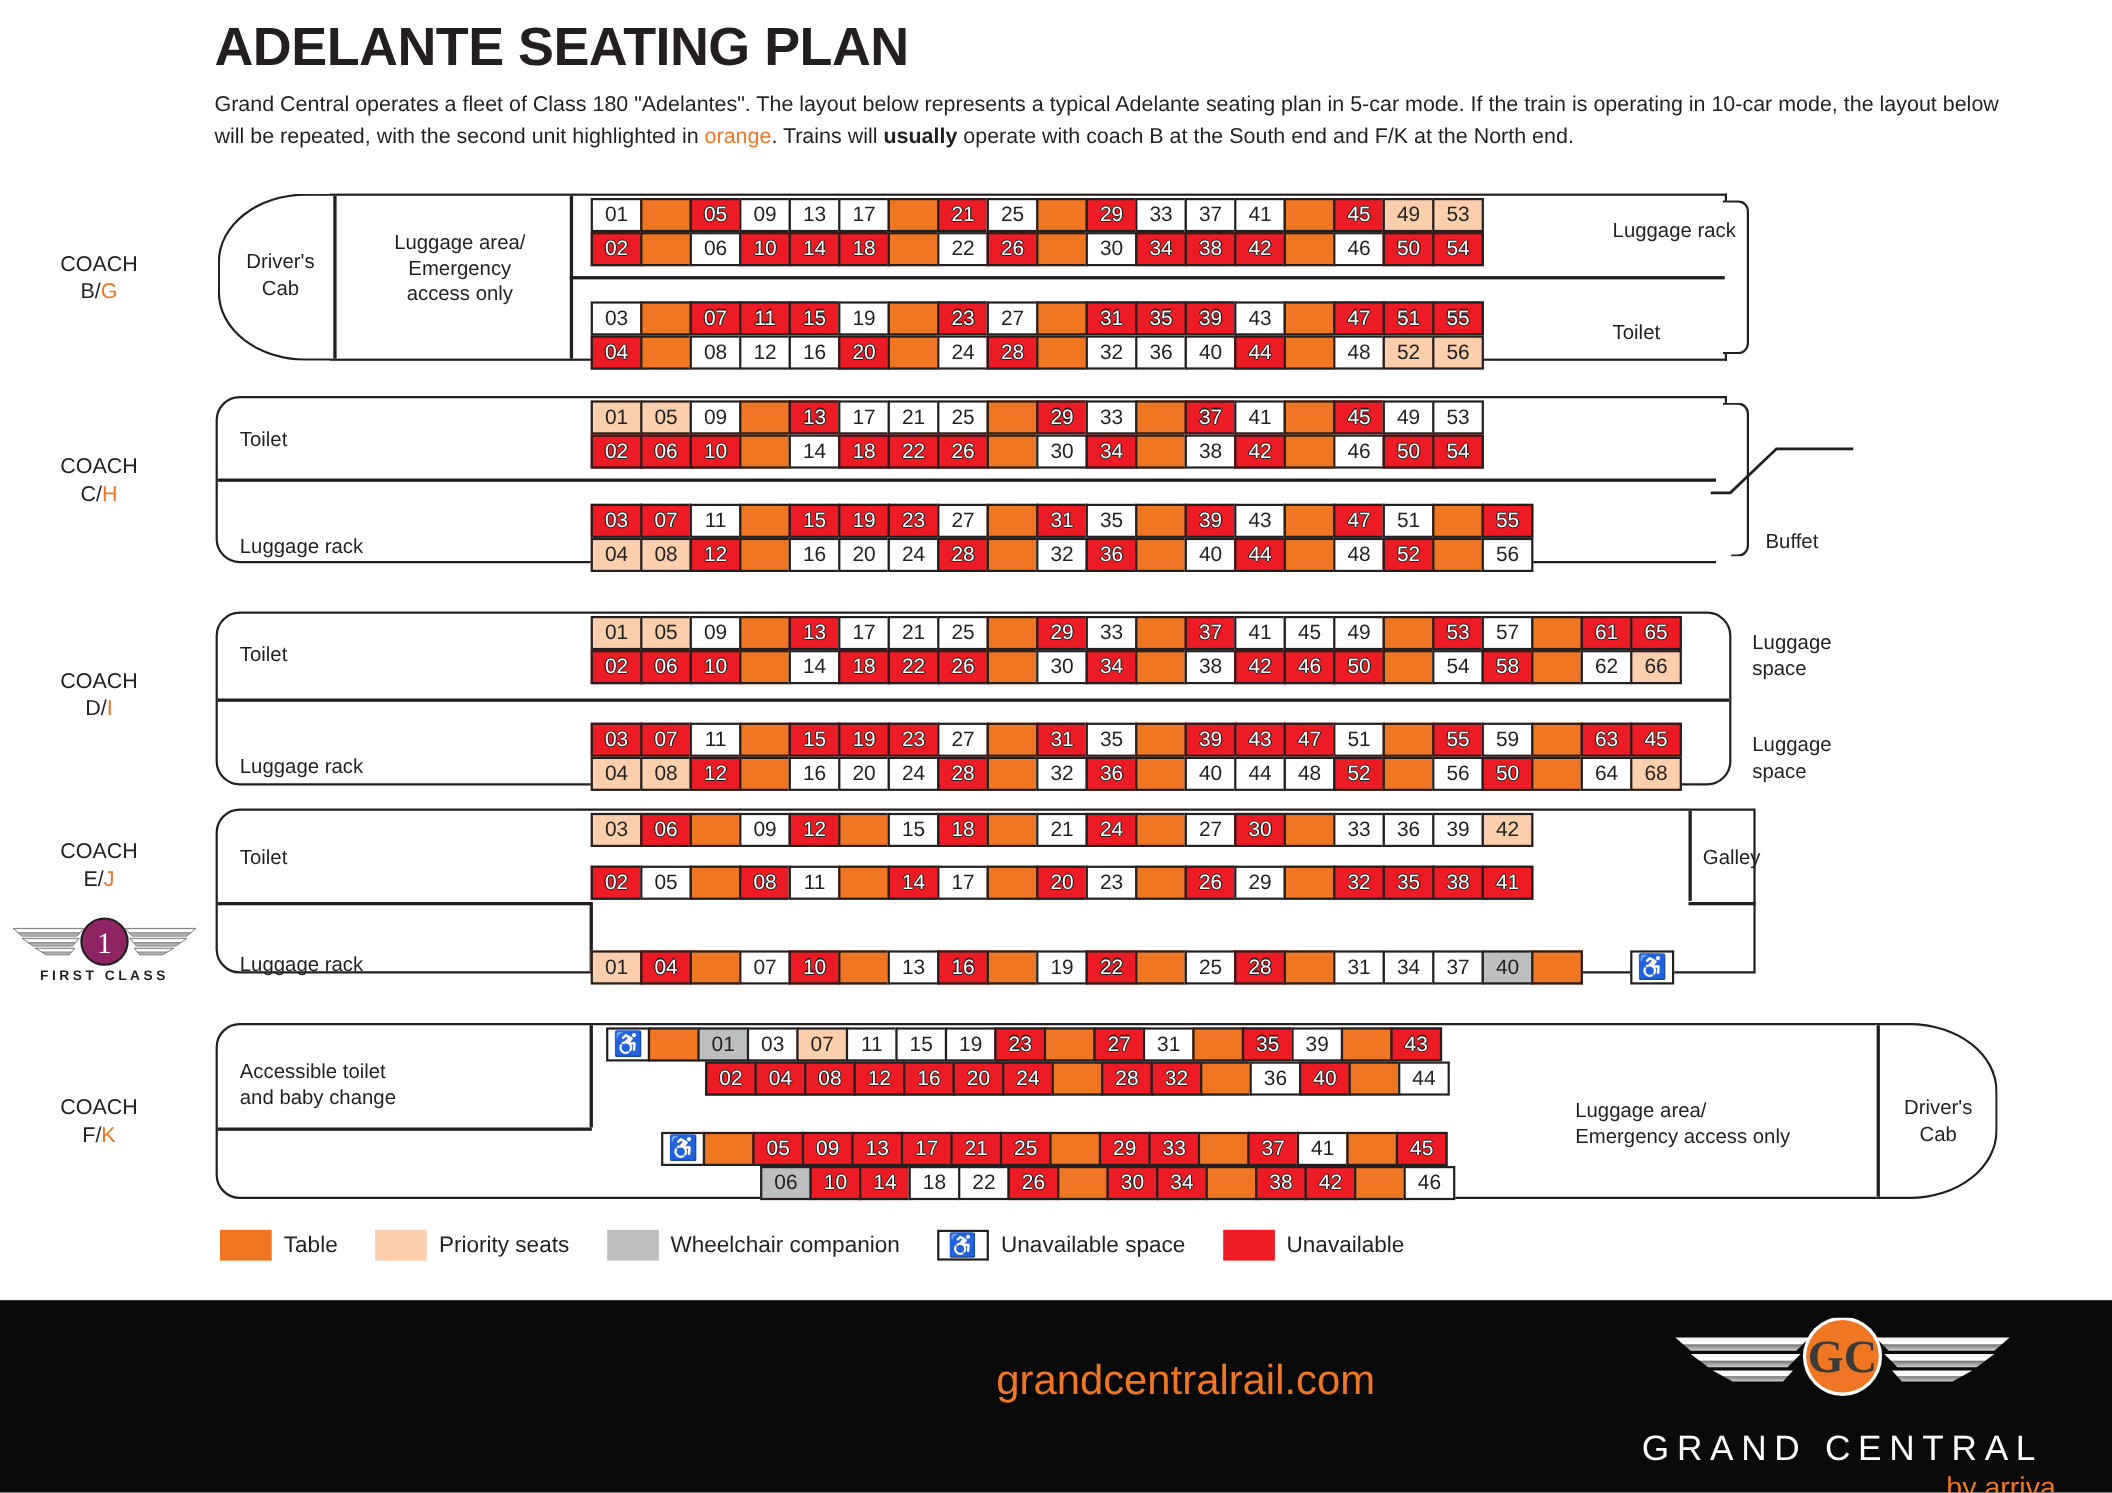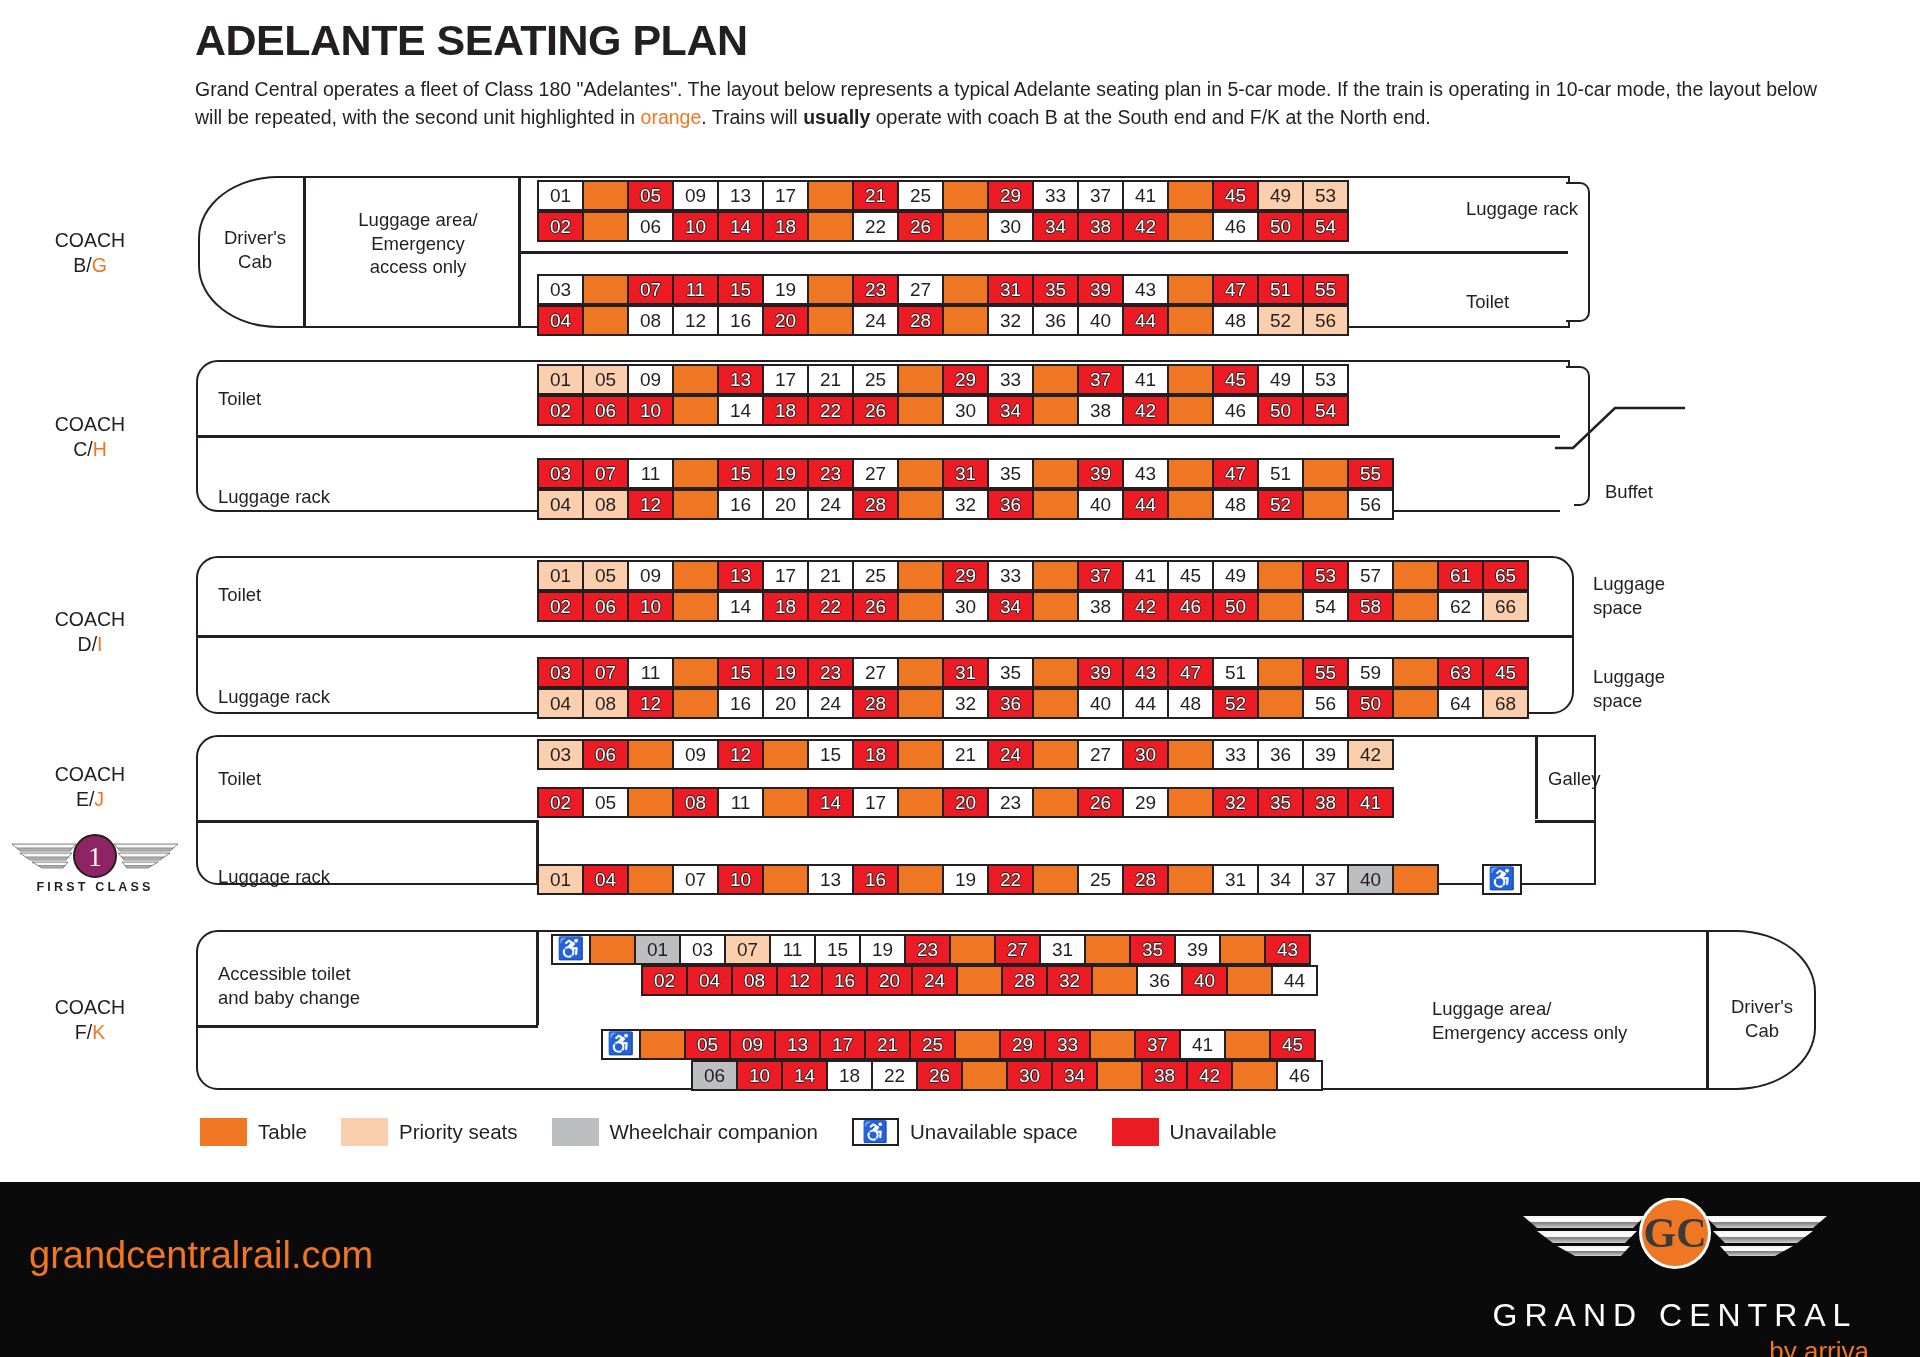--- a/index.html
+++ b/index.html
@@ -7,21 +7,21 @@
     width:1920px;height:1357px;
     background:#ffffff;
     font-family:"Liberation Sans", sans-serif;
     overflow:hidden;
     position:relative;
     color:#231f20;
   }
   
   .header{position:absolute;left:195px;top:18px;width:1690px;}
   .title{
-    font-size:43px;font-weight:bold;letter-spacing:-0.5px;
+    font-size:49px;font-weight:bold;letter-spacing:-0.5px;
     color:#231f20;margin:0 0 12px 0;line-height:1.05;
   }
   .intro{font-size:19.5px;line-height:1.45;color:#231f20;max-width:1640px;}
   .intro .orange{color:#ef7622;}
   .intro b{font-weight:bold;}
 
   
   .coach{position:absolute;}
   .coach-label{
     position:absolute;left:0;width:180px;text-align:center;
@@ -98,22 +98,22 @@
   .lg-sw.unavail{background:#ed1c24;}
   .lg-sw.wcs{background:#fff;border:2.5px solid #231f20;box-sizing:border-box;
      display:flex;align-items:center;justify-content:center;font-size:21px;}
   .lg-txt{font-size:20.5px;color:#231f20;}
 
   
   .footer{
     position:absolute;left:0;top:1182px;width:1920px;height:175px;background:#0a0a0a;
   }
   .footer-url{
-    position:absolute;left:0;top:52px;width:1250px;text-align:left;
-    font-size:38px;color:#ef7622;margin-left:29px;
+    position:absolute;left:0;top:52px;width:1250px;text-align:right;
+    font-size:38px;color:#ef7622;
   }
   .gclogo{position:absolute;right:45px;top:16px;width:400px;text-align:center;}
   .gc-name{font-size:32px;letter-spacing:7px;color:#ffffff;font-weight:normal;margin-top:3px;}
   .gc-by{font-size:26px;color:#ef7622;text-align:right;padding-right:6px;margin-top:2px;}
 </style>
 </head>
 <body>
 
 <div class="header">
   <h1 class="title">ADELANTE SEATING PLAN</h1>

